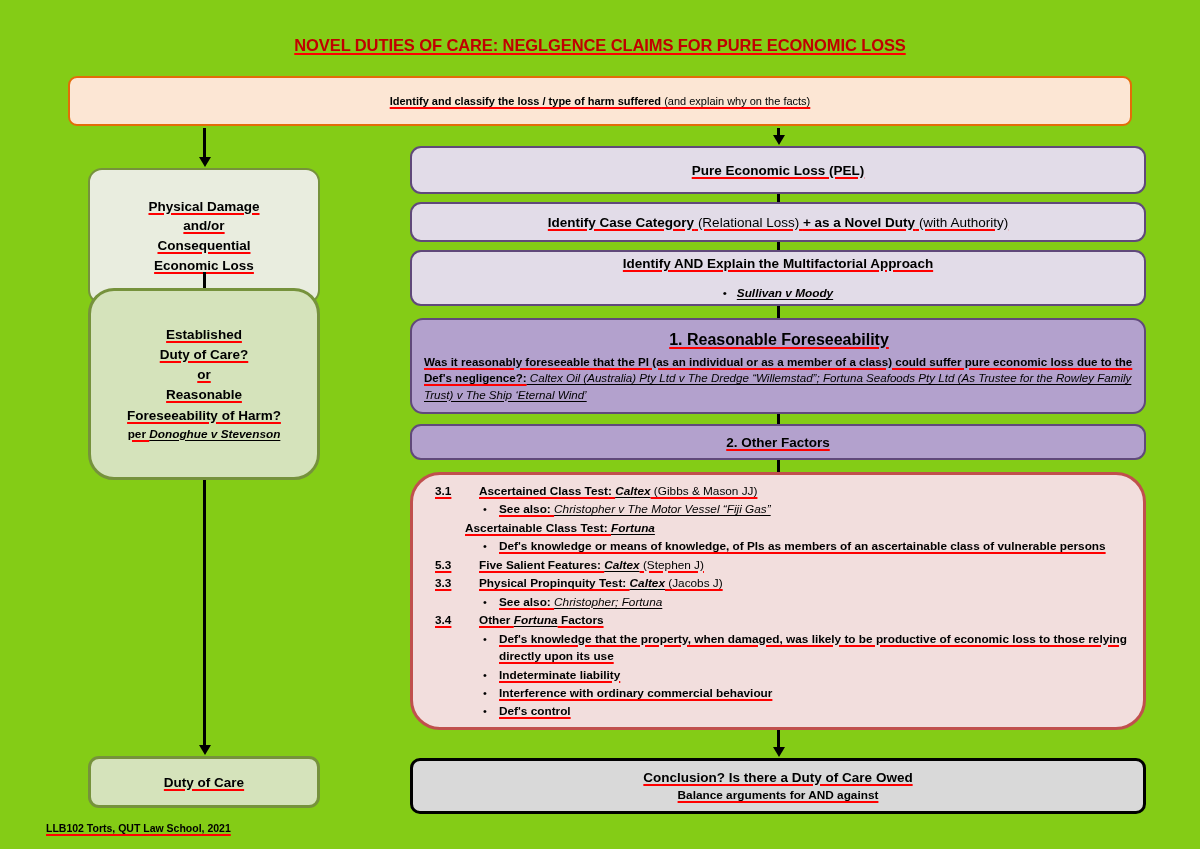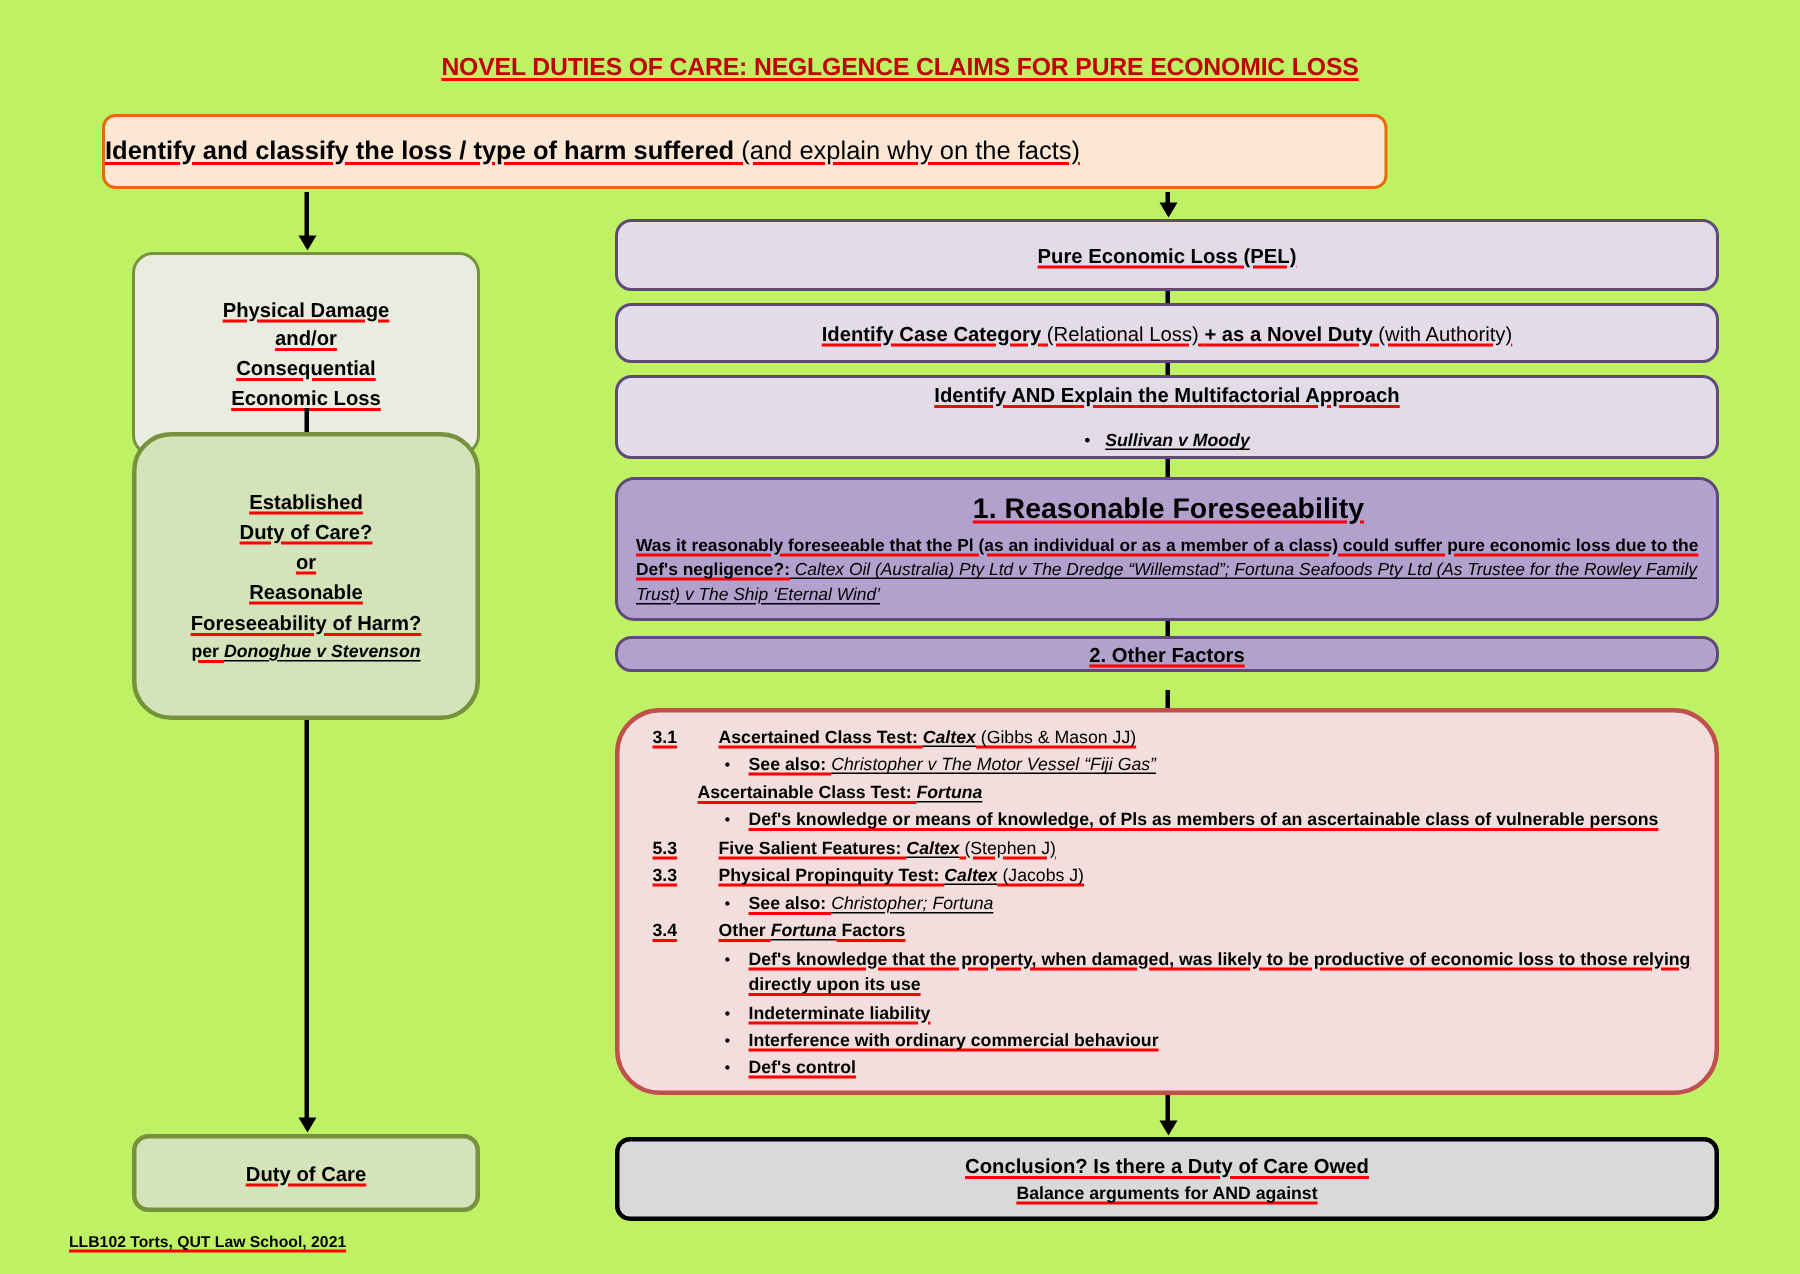--- a/index.html
+++ b/index.html
@@ -8,21 +8,21 @@
     background: #ffffff;
   }
   body {
     font-family: "Liberation Sans", sans-serif;
     color: #000000;
   }
   #page {
     position: relative;
     width: 1200px;
     height: 849px;
-    background: #bef264;
+    background: #84cc16;
     overflow: hidden;
   }
 
   
   .u {
     text-decoration: underline;
     text-decoration-color: #ff0000;
     text-underline-offset: 2px;
     text-decoration-thickness: 1.5px;
   }
@@ -48,26 +48,27 @@
     box-sizing: border-box;
     display: flex;
     flex-direction: column;
     justify-content: center;
   }
 
   
   #box-top {
     left: 68px;
     top: 76px;
-    width: 857px;
+    width: 1064px;
     height: 50px;
     border: 2.5px solid #e36c09;
     border-radius: 9px;
     background: #fce6d4;
-    font-size: 17px;
+    text-align: center;
+    font-size: 11px;
   }
 
   
   .green-pale {
     border: 2.5px solid #76923c;
     border-radius: 14px;
     background: #e9eddf;
   }
   .green-mid {
     border: 3px solid #76923c;
@@ -147,21 +148,21 @@
     height: 96px;
     font-size: 11.6px;
     line-height: 1.42;
     padding: 4px 10px 4px 12px;
     border-radius: 13px;
   }
   #box-otherfactors {
     left: 410px;
     top: 424px;
     width: 736px;
-    height: 24px;
+    height: 36px;
     text-align: center;
     font-size: 13.5px;
   }
 
   
   #box-factors {
     left: 410px;
     top: 472px;
     width: 736px;
     height: 258px;
@@ -322,21 +323,21 @@
   <div class="connector" style="left:777px; top:242px; height:8px;"></div>
 
   <div class="box purple-pale" id="box-multifactorial">
     <span class="line b u">Identify AND Explain the Multifactorial Approach</span>
     <span class="mf-bullet">•&nbsp;&nbsp;&nbsp;<span class="b i u">Sullivan v Moody</span></span>
   </div>
 
   <div class="connector" style="left:777px; top:306px; height:12px;"></div>
 
   <div class="box purple-mid" id="box-foreseeability">
-    <span class="line b u hdr" style="font-size:19px; margin-bottom:2px;">1.  Reasonable Foreseeability</span>
+    <span class="line b u hdr" style="font-size:16px; margin-bottom:2px;">1.  Reasonable Foreseeability</span>
     <span class="line"><span class="b u">Was it reasonably foreseeable that the Pl (as an individual or as a member of a class) could suffer pure economic loss due to the Def's negligence?:</span><span class="i u"> Caltex Oil (Australia) Pty Ltd v The Dredge “Willemstad”; Fortuna Seafoods Pty Ltd (As Trustee for the Rowley Family Trust) v The Ship ‘Eternal Wind’</span></span>
   </div>
 
   <div class="connector" style="left:777px; top:414px; height:10px;"></div>
 
   <div class="box purple-mid" id="box-otherfactors">
     <span class="line b u">2.   Other Factors</span>
   </div>
 
   <div class="connector" style="left:777px; top:460px; height:12px;"></div>

